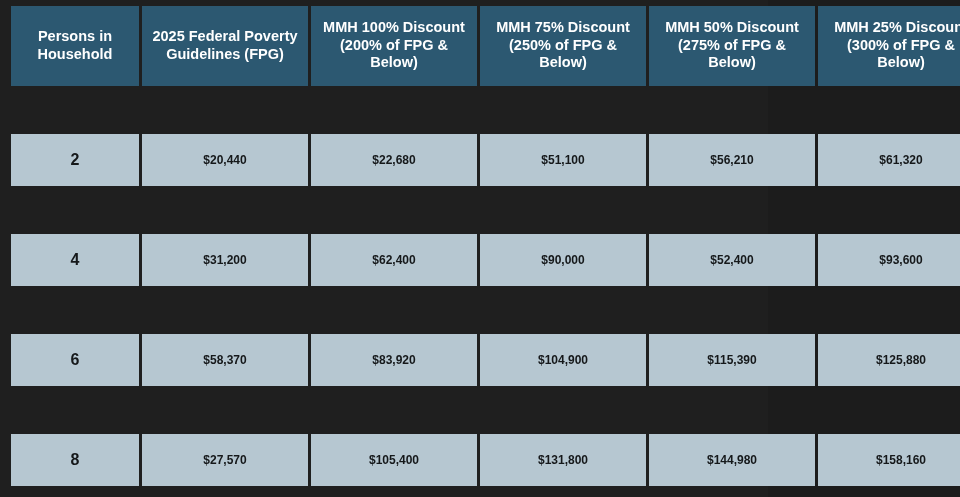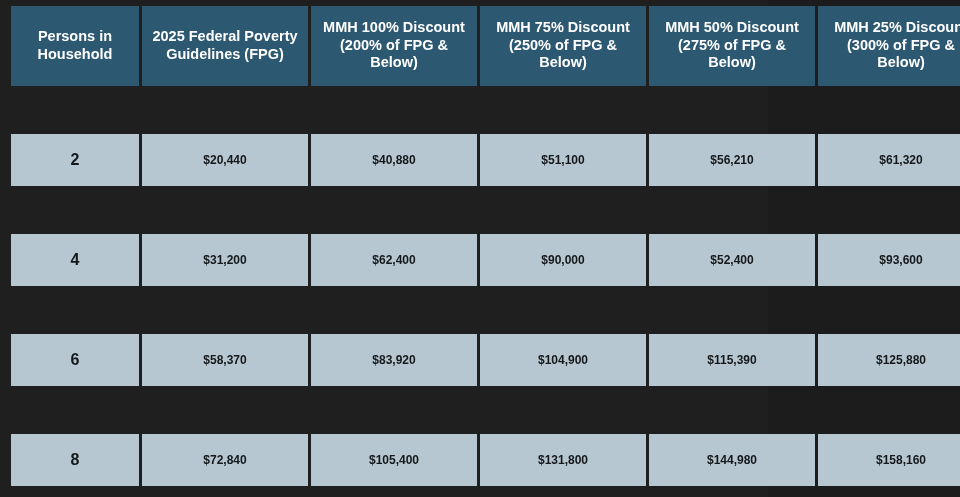--- a/index.html
+++ b/index.html
@@ -99,21 +99,21 @@
         <td></td>
           <td></td>
           <td></td>
         <td></td>
           <td></td>
           <td></td>
       </tr>
       <tr>
         <td>2</td>
         <td class="num">$20,440</td>
-        <td class="num">$40,880</td>
+        <td class="num">$22,680</td>
         <td class="num">$51,100</td>
         <td class="num">$56,210</td>
         <td class="num">$61,320</td>
       </tr>
       <tr class="spacer">
         <td></td>
           <td></td>
           <td></td>
         <td></td>
           <td></td>
@@ -146,21 +146,21 @@
       <tr class="spacer">
         <td></td>
           <td></td>
           <td></td>
         <td></td>
           <td></td>
           <td></td>
       </tr>
       <tr>
         <td>8</td>
-        <td class="num">$72,840</td>
+        <td class="num">$27,570</td>
         <td class="num">$105,400</td>
         <td class="num">$131,800</td>
         <td class="num">$144,980</td>
         <td class="num">$158,160</td>
       </tr>
     </tbody>
   </table>
 </div>
 
 </body></html>

